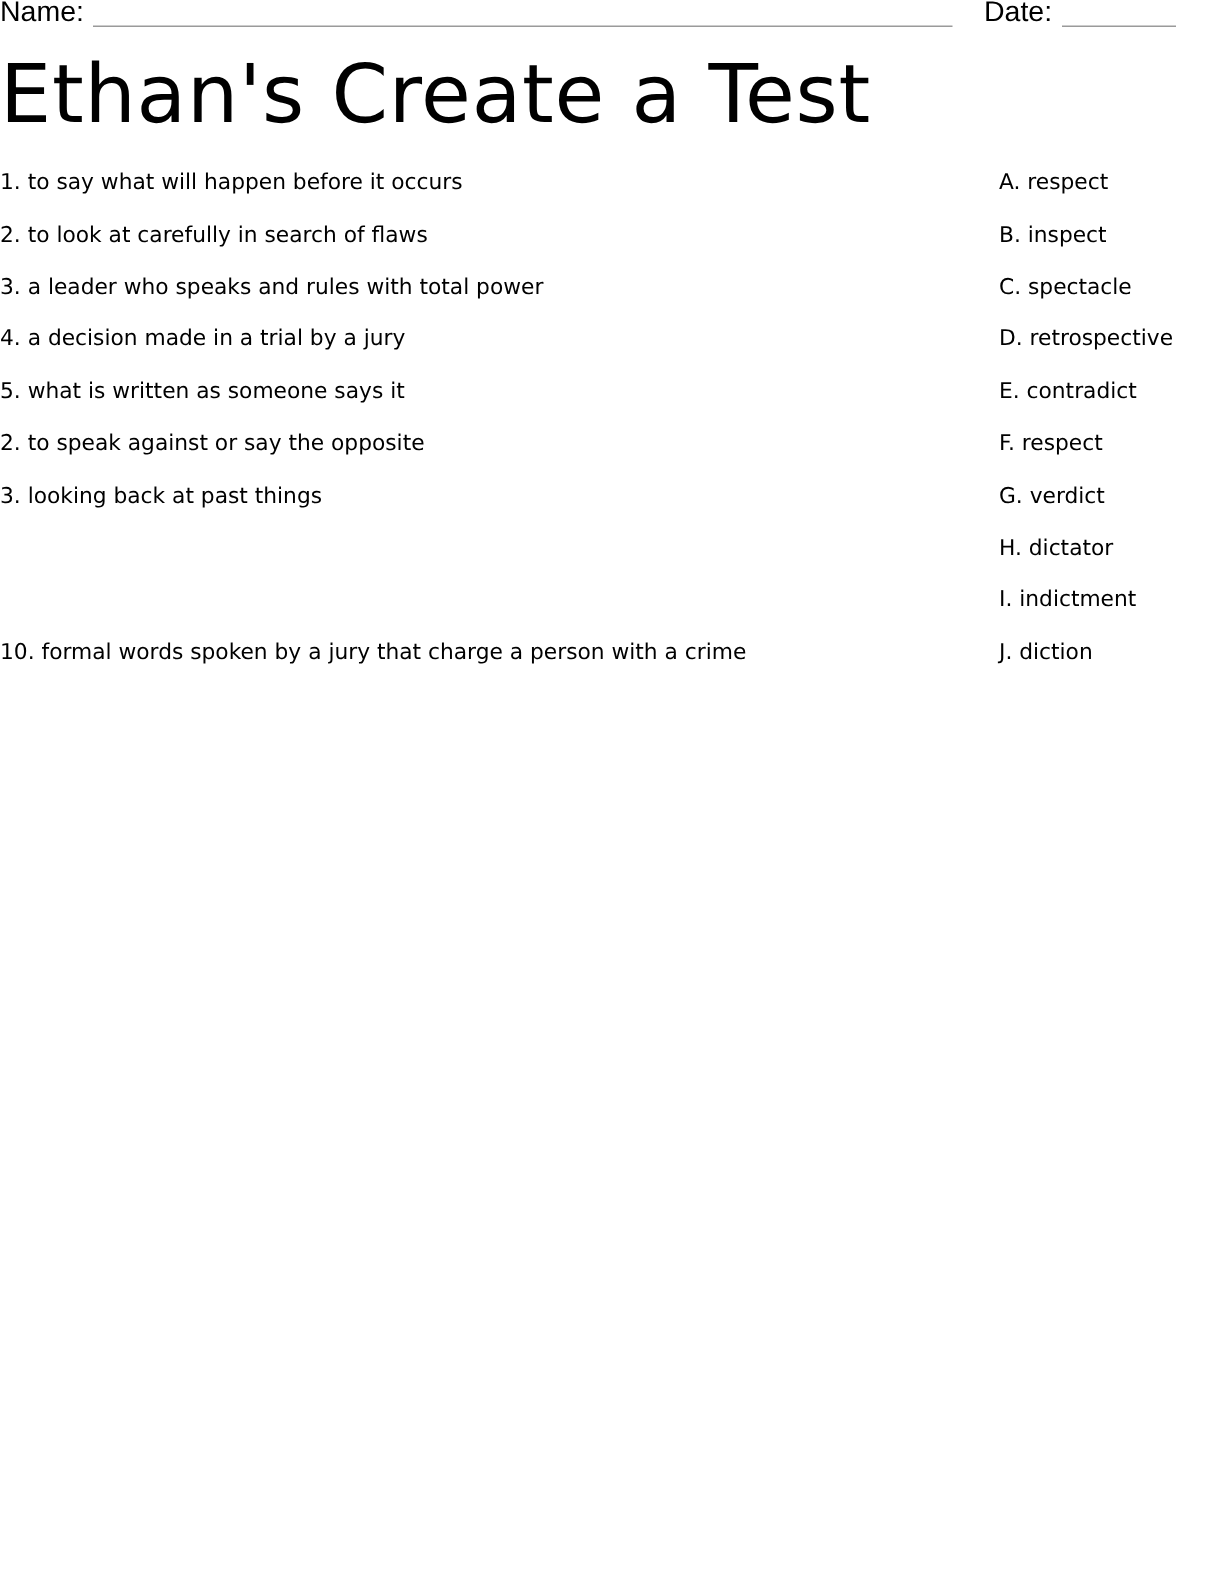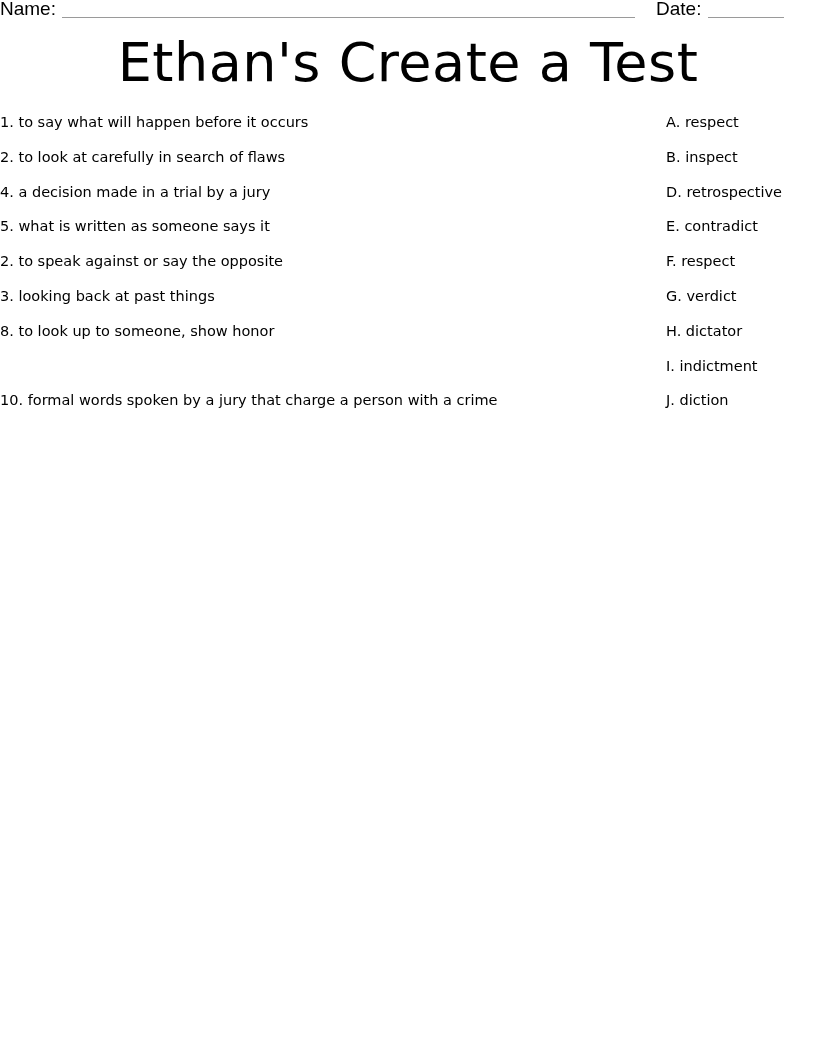--- a/index.html
+++ b/index.html
@@ -48,21 +48,21 @@
       top: 17px;
       width: 76px;
       height: 0;
       border-bottom: 1px solid #9a9a9a;
     }
     .title {
       position: absolute;
       top: 28px;
       left: 0;
       width: 816px;
-      text-align: center;
+      text-align: left;
       font-family: "DejaVu Sans", sans-serif;
       font-size: 54px;
       line-height: 70px;
       letter-spacing: 0.5px;
     }
     .list {
       position: absolute;
       top: 111px;
       left: 0;
       width: 732px;
@@ -102,37 +102,40 @@
 <div class="list">
   <div class="row">
     <span class="clue">1. to say what will happen before it occurs</span>
     <span class="answer">A. respect</span>
   </div>
   <div class="row">
     <span class="clue">2. to look at carefully in search of flaws</span>
     <span class="answer">B. inspect</span>
   </div>
   <div class="row">
+    <span class="clue">3. a leader who speaks and rules with total power</span>
+    <span class="answer">C. spectacle</span>
+  </div>
+  <div class="row">
     <span class="clue">4. a decision made in a trial by a jury</span>
     <span class="answer">D. retrospective</span>
   </div>
   <div class="row">
     <span class="clue">5. what is written as someone says it</span>
     <span class="answer">E. contradict</span>
   </div>
   <div class="row">
     <span class="clue">2. to speak against or say the opposite</span>
     <span class="answer">F. respect</span>
   </div>
   <div class="row">
     <span class="clue">3. looking back at past things</span>
     <span class="answer">G. verdict</span>
   </div>
   <div class="row">
-    <span class="clue">8. to look up to someone, show honor</span>
     <span class="answer">H. dictator</span>
   </div>
   <div class="row">
     <span class="answer">I. indictment</span>
   </div>
   <div class="row">
     <span class="clue">10. formal words spoken by a jury that charge a person with a crime</span>
     <span class="answer">J. diction</span>
   </div>
 </div>

